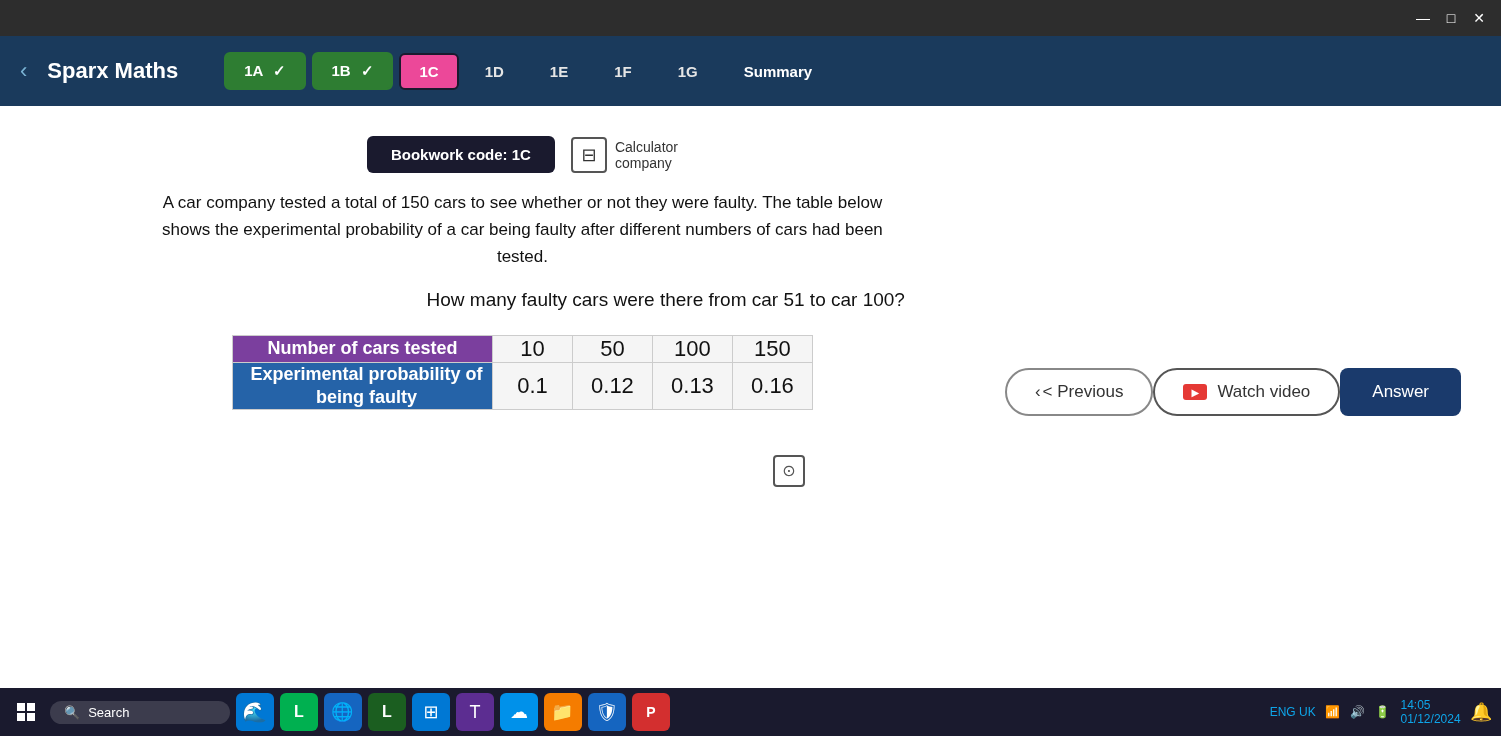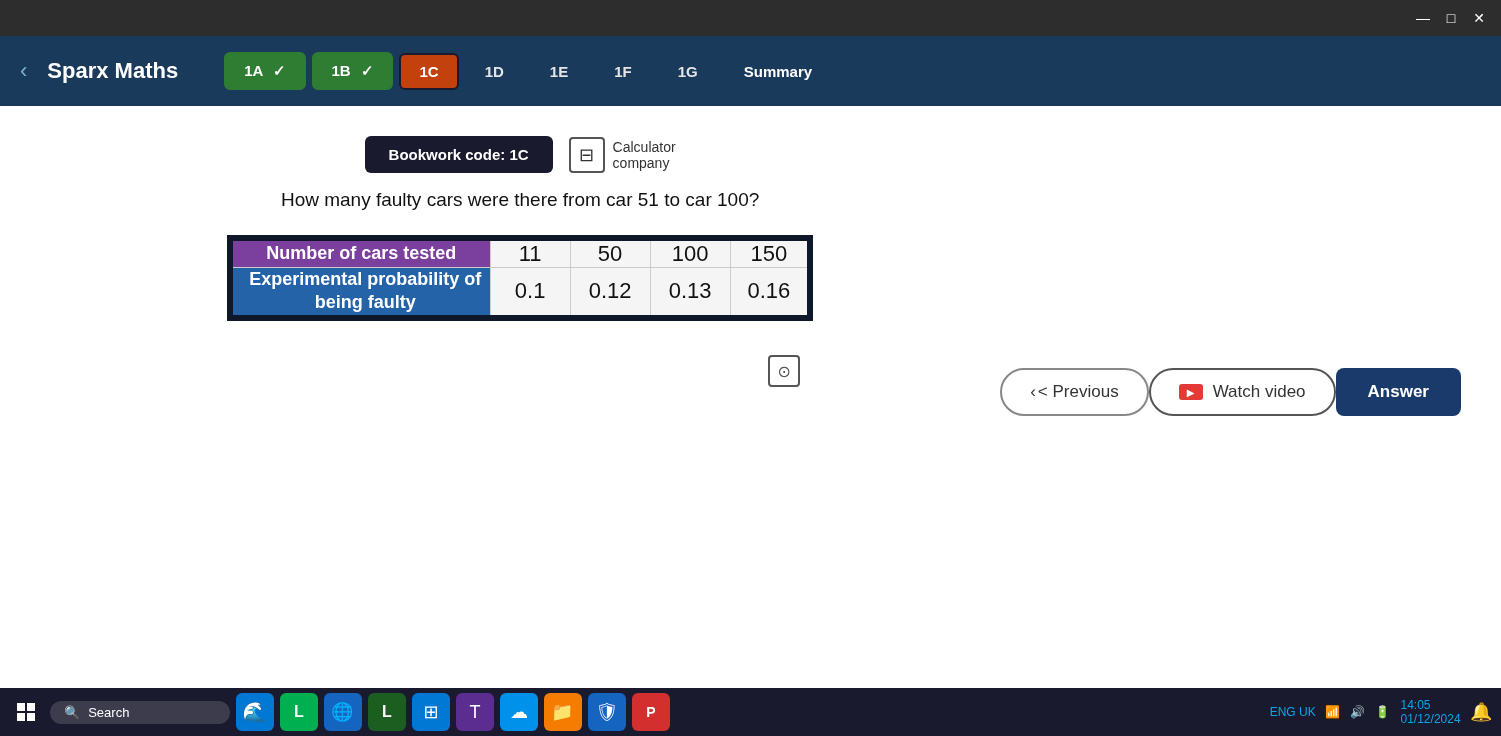--- a/index.html
+++ b/index.html
@@ -138,21 +138,21 @@
       border: 2px solid transparent;
     }
     .nav-tab.completed {
       background: #2e7d32;
       border-color: #2e7d32;
     }
     .nav-tab.completed .check {
       margin-left: 6px;
     }
     .nav-tab.active {
-      background: #c2410c;
+      background: #ec4899;
       border-color: #1a1a2e;
     }
     .nav-tab.inactive {
       background: transparent;
       color: #e5e5e5;
     }
     .nav-tab.summary {
       background: transparent;
       color: white;
       font-weight: 700;
@@ -216,35 +216,35 @@
     .problem-text {
       font-size: 17px;
       line-height: 1.6;
       text-align: center;
       margin-bottom: 18px;
       color: #111;
     }
 
     .question-text {
       font-size: 19px;
-      text-align: center;
+      text-align: right;
       margin-bottom: 24px;
       color: #111;
     }
 
     
     .table-container {
       display: flex;
       justify-content: center;
       margin-bottom: 30px;
     }
 
     .data-table {
       border-collapse: collapse;
-      border: 6px solid #0f172a;
+      border: 1px solid #0f172a;
     }
 
     .data-table td {
       border: 1px solid #ccc;
       padding: 0;
       text-align: center;
       vertical-align: middle;
     }
 
     .header-cell {
@@ -333,21 +333,21 @@
       font-size: 10px;
     }
 
     .answer-btn {
       background: #1a3a6c;
       color: white;
       border: none;
       border-radius: 8px;
       padding: 14px 32px;
       font-size: 17px;
-      font-weight: 700;
+      font-weight: 400;
       cursor: pointer;
       text-align: right;
     }
   </style>
 </head>
 <body>
 
 <div class="browser">
 
   <div class="top-bar">
@@ -405,31 +405,32 @@
         <div class="bookwork-code">Bookwork code: 1C</div>
         <div class="calculator-badge">
           <div class="calc-icon">⊟</div>
           <div>
             <div>Calculator</div>
             <div>company</div>
           </div>
         </div>
       </div>
 
+      <p class="problem-text">A car company tested a total of 150 cars to see whether or not they were faulty. The table below shows the experimental probability of a car being faulty after different numbers of cars had been tested.</p>
 
       <p class="question-text">How many faulty cars were there from car 51 to car 100?</p>
 
       <div class="screenshot-icon" style="position:relative;float:right;margin-top:-40px;margin-right:40px;">⊙</div>
 
       <div class="table-container">
         <table class="data-table">
           <tbody>
             <tr>
               <td class="header-cell">Number of cars tested</td>
-              <td class="data-cell">11</td>
+              <td class="data-cell">10</td>
               <td class="data-cell">50</td>
               <td class="data-cell">100</td>
               <td class="data-cell">150</td>
             </tr>
             <tr>
               <td class="header-cell blue">Experimental probability of being faulty</td>
               <td class="data-cell">0.1</td>
               <td class="data-cell">0.12</td>
               <td class="data-cell">0.13</td>
               <td class="data-cell">0.16</td>

